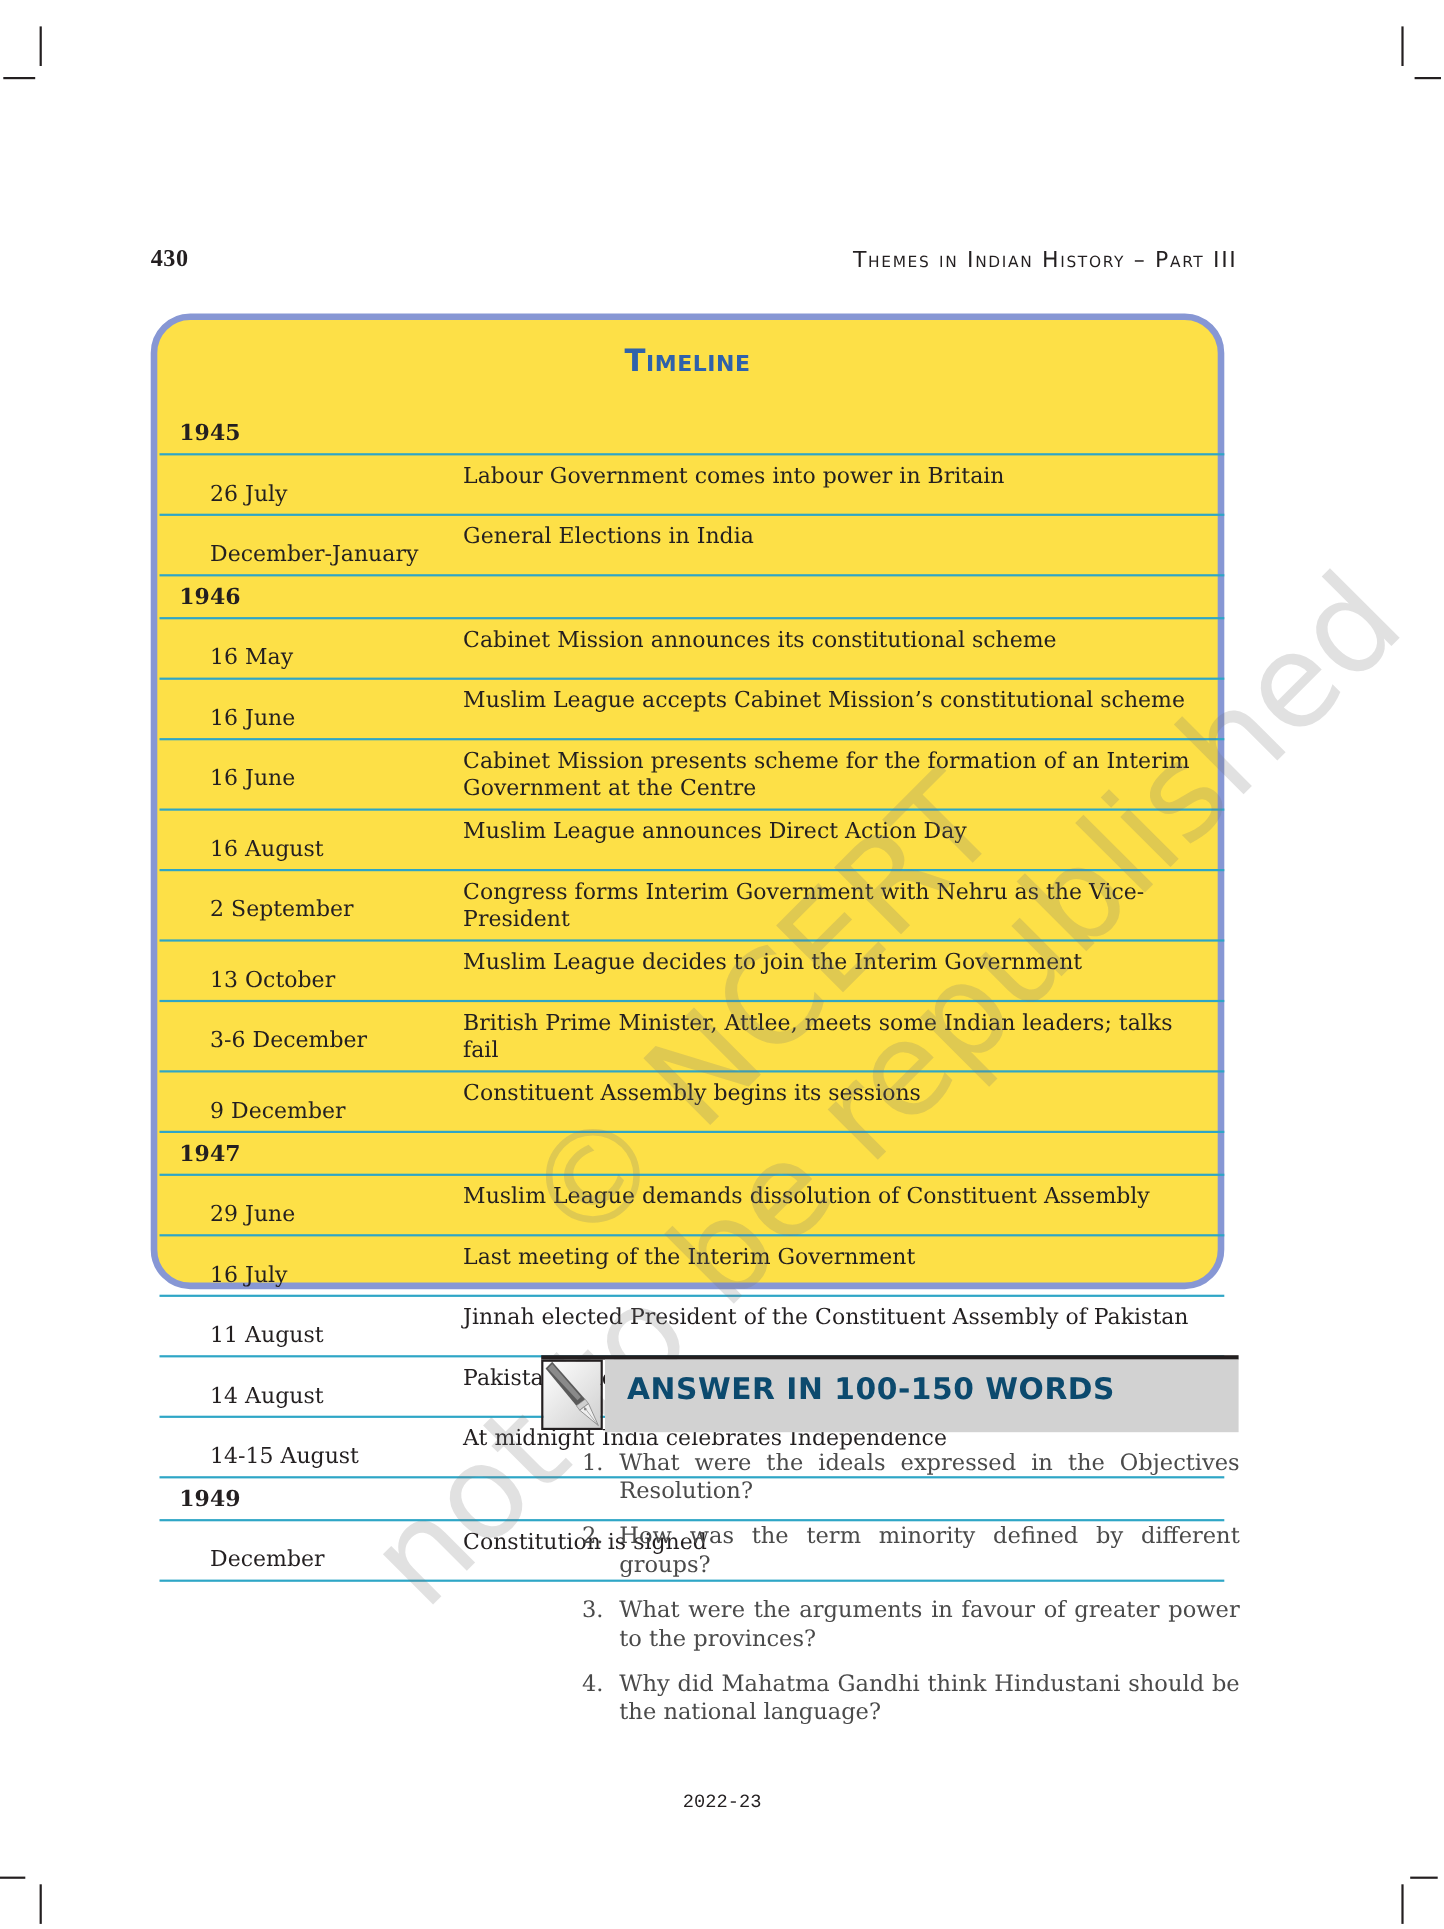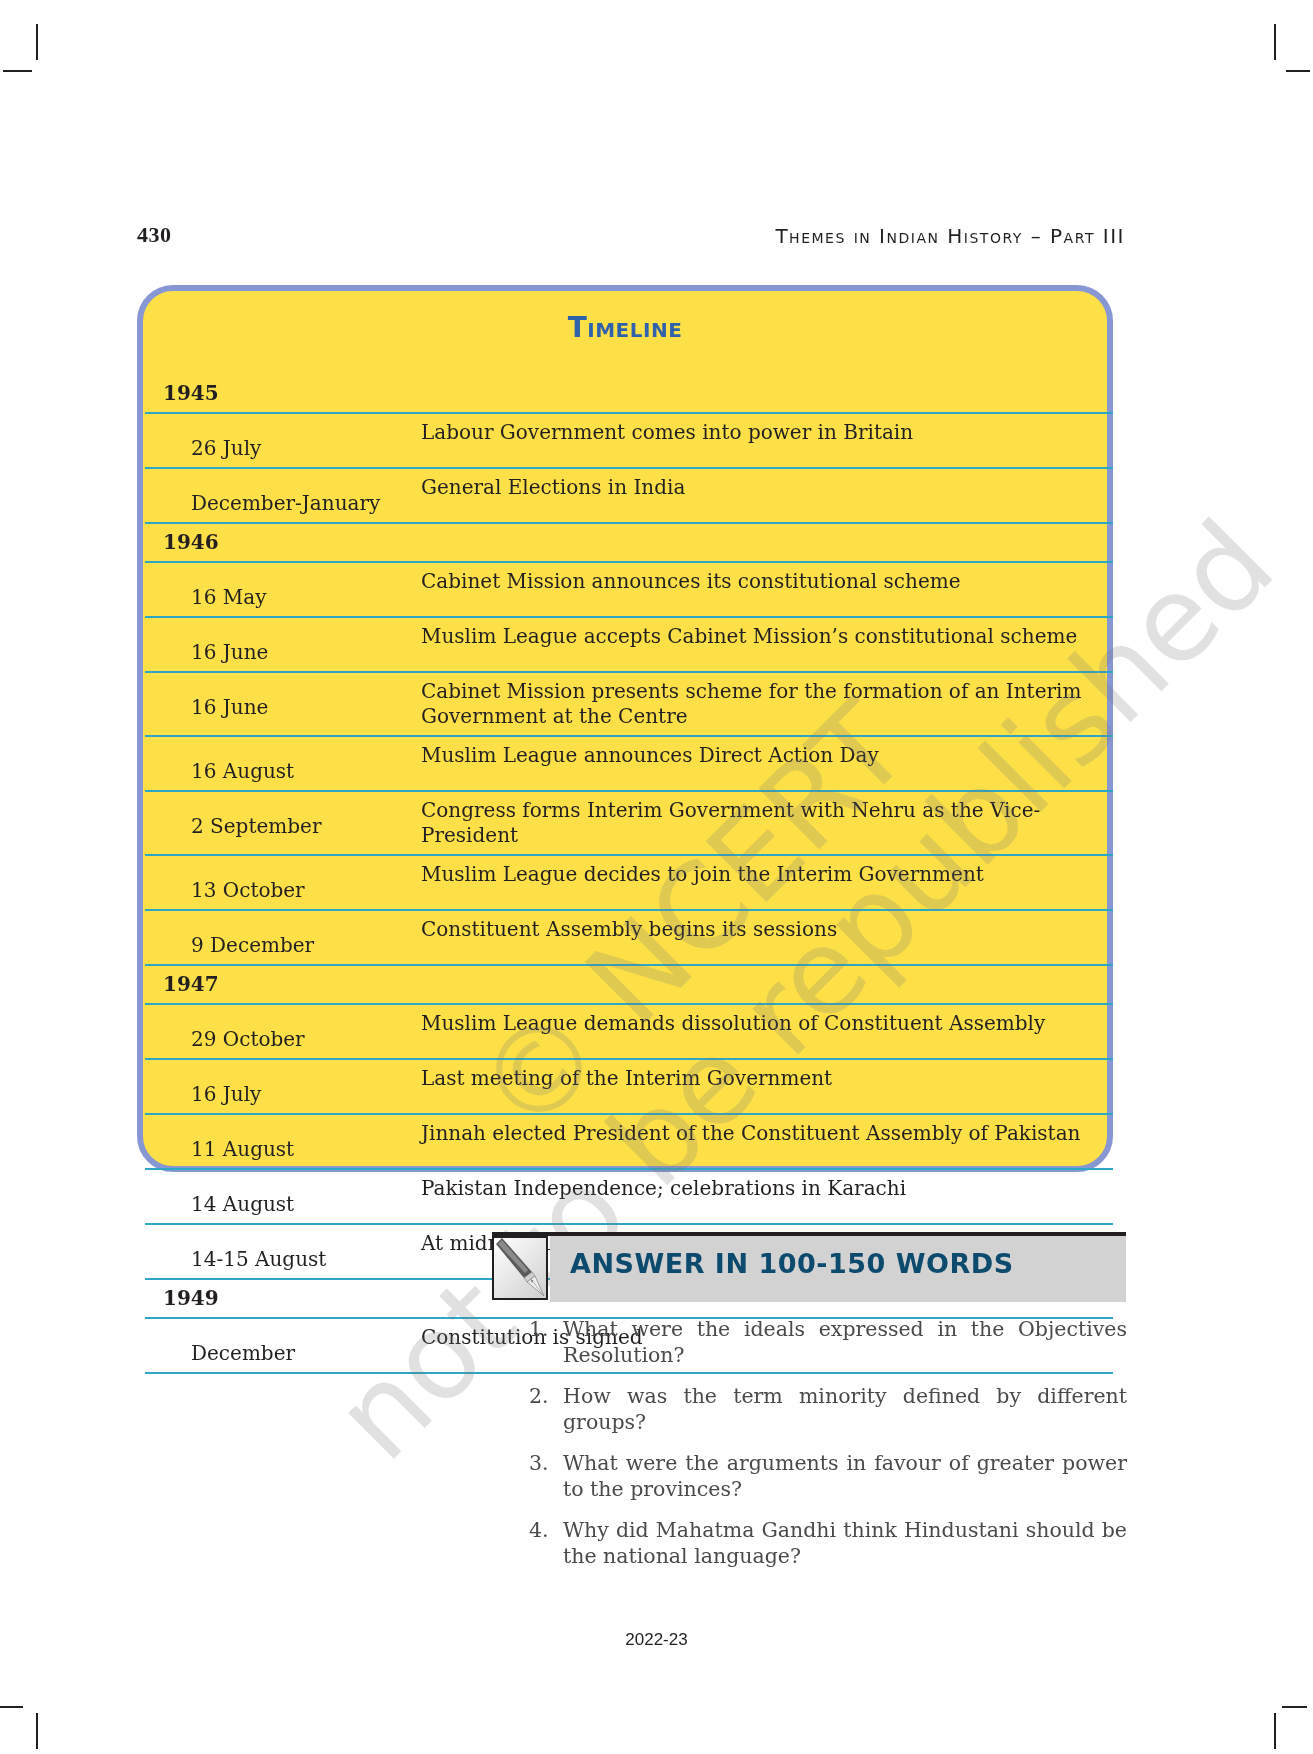--- a/index.html
+++ b/index.html
@@ -19,21 +19,21 @@
   .wm-line2{margin-left:150px;}
   .ans-wrap{position:absolute;left:492px;top:1232px;width:634px;height:70px;}
   .ans-topline{position:absolute;left:0;right:0;top:0;height:4px;background:#231f20;}
   .ans-band{position:absolute;left:58px;right:0;top:4px;bottom:0;background:#d2d2d2;}
   .ans-icon{position:absolute;left:0;top:4px;width:56px;height:64px;border:2px solid #231f20;box-sizing:border-box;background:linear-gradient(135deg,#ffffff 0%,#cfcfcf 100%);overflow:hidden;}
   .ans-title{position:absolute;left:78px;top:16px;font-family:"DejaVu Sans","Liberation Sans",sans-serif;font-weight:bold;font-size:27px;color:#0c4a6e;letter-spacing:0.5px;}
   .questions{position:absolute;left:525px;top:1316px;width:602px;font-size:20.5px;line-height:26px;color:#4a4a4a;}
   .q{display:flex;margin-bottom:15px;}
   .q-num{width:38px;flex:0 0 38px;text-align:left;padding-left:4px;box-sizing:border-box;}
   .q-text{flex:1;text-align:justify;}
-  .footer{position:absolute;left:0;width:1313px;top:1630px;text-align:center;font-family:Liberation Sans, sans-serif;font-size:17px;color:#231f20;}
+  .footer{position:absolute;left:0;width:1313px;top:1630px;text-align:center;font-family:Liberation Mono, monospace;font-size:17px;color:#231f20;}
 </style>
 </head>
 <body>
 
 <div class="crop" style="left:36px;top:24px;width:2px;height:36px;"></div>
 <div class="crop" style="left:3px;top:70px;width:29px;height:2px;"></div>
 <div class="crop" style="left:1274px;top:24px;width:2px;height:36px;"></div>
 <div class="crop" style="left:1286px;top:70px;width:24px;height:2px;"></div>
 <div class="crop" style="left:0px;top:1706px;width:23px;height:2px;"></div>
 <div class="crop" style="left:36px;top:1713px;width:2px;height:36px;"></div>
@@ -78,28 +78,32 @@
       </div>
       <div class="tl-row">
         <div class="tl-date">2 September</div>
         <div class="tl-desc">Congress forms Interim Government with Nehru as the Vice-President</div>
       </div>
       <div class="tl-row">
         <div class="tl-date">13 October</div>
         <div class="tl-desc">Muslim League decides to join the Interim Government</div>
       </div>
       <div class="tl-row">
+        <div class="tl-date">3-6 December</div>
+        <div class="tl-desc">British Prime Minister, Attlee, meets some Indian leaders; talks fail</div>
+      </div>
+      <div class="tl-row">
         <div class="tl-date">9 December</div>
         <div class="tl-desc">Constituent Assembly begins its sessions</div>
       </div>
       <div class="tl-row year">
         <div class="tl-year">1947</div>
       </div>
       <div class="tl-row">
-        <div class="tl-date">29 October</div>
+        <div class="tl-date">29 June</div>
         <div class="tl-desc">Muslim League demands dissolution of Constituent Assembly</div>
       </div>
       <div class="tl-row">
         <div class="tl-date">16 July</div>
         <div class="tl-desc">Last meeting of the Interim Government</div>
       </div>
       <div class="tl-row">
         <div class="tl-date">11 August</div>
         <div class="tl-desc">Jinnah elected President of the Constituent Assembly of Pakistan</div>
       </div>

